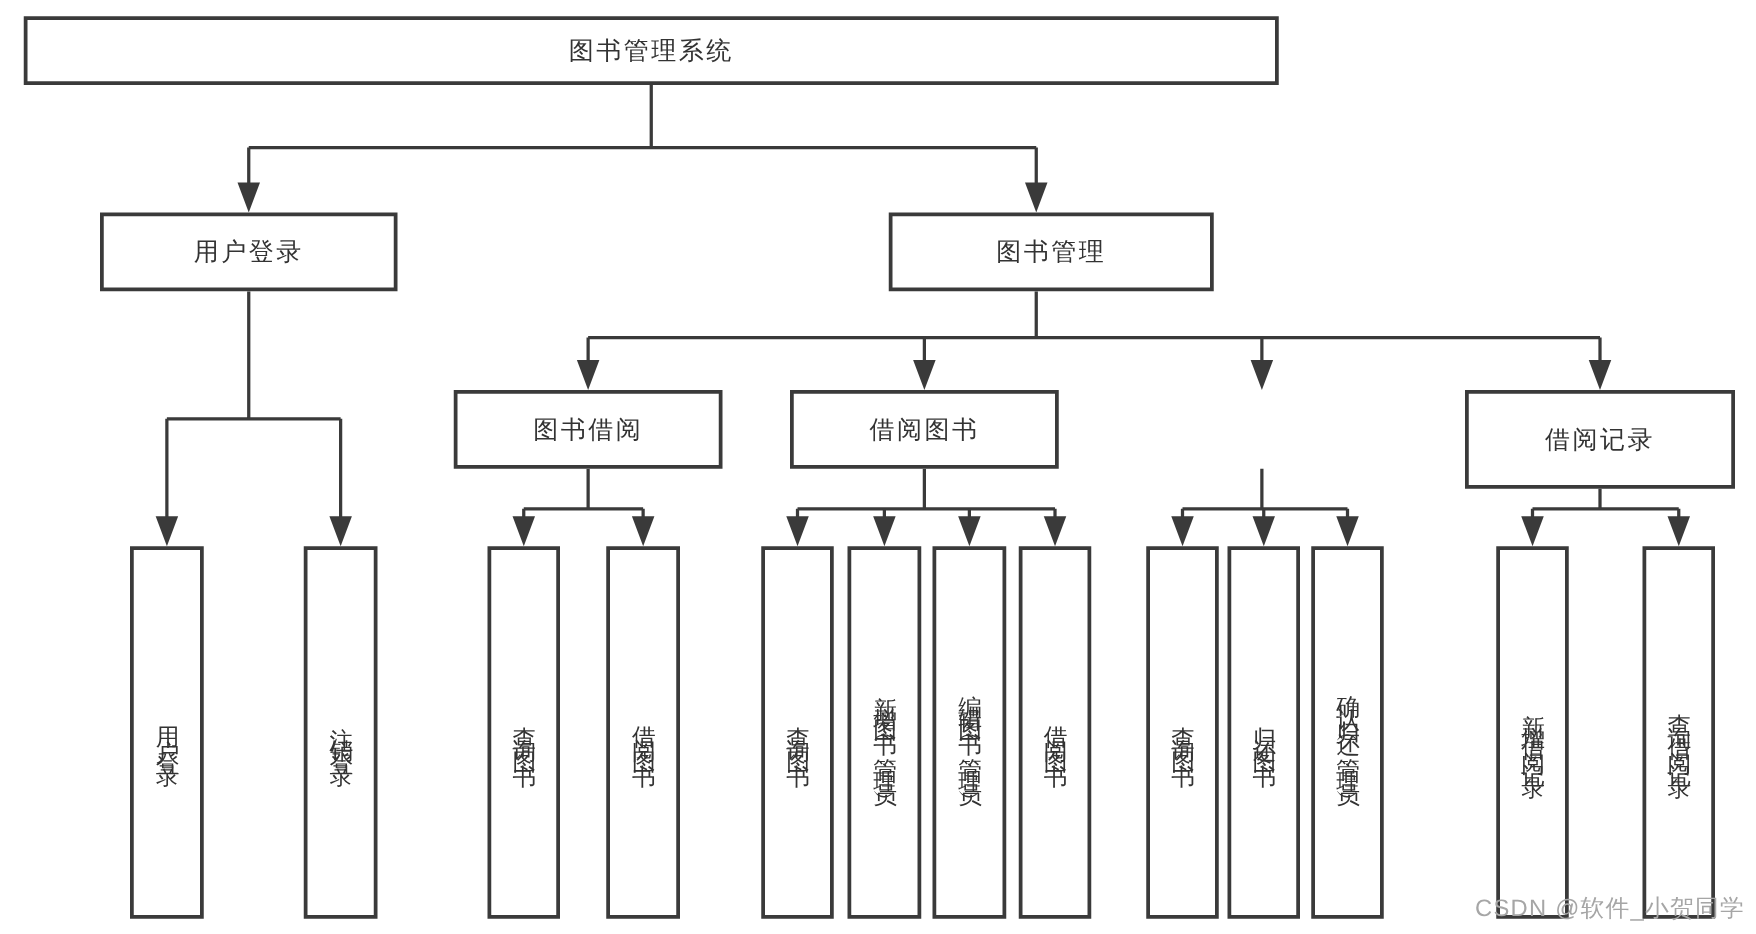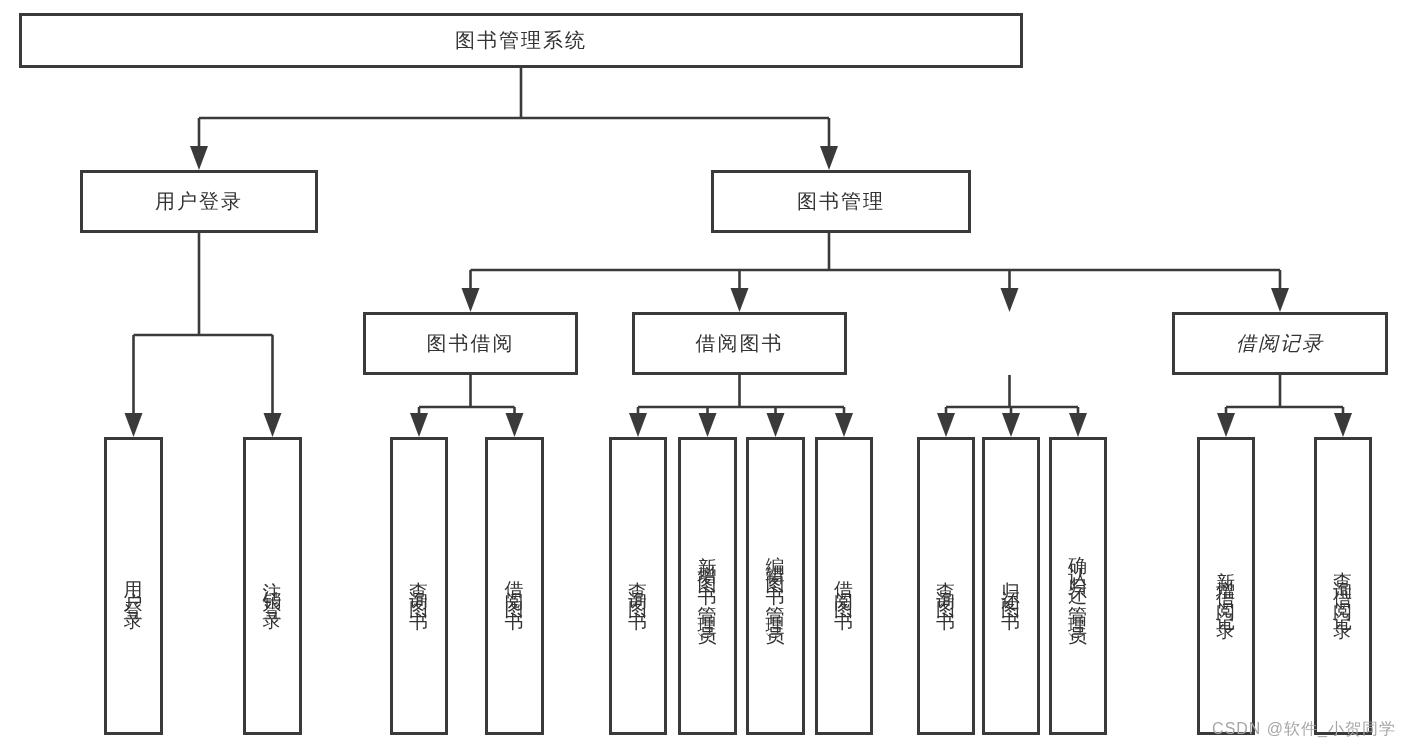--- a/index.html
+++ b/index.html
@@ -59,21 +59,21 @@
     letter-spacing: 10px;
     line-height: 1;
     top: 437px;
     height: 298px;
     padding: 6px 0;
   }
   .watermark {
     position: absolute;
     right: 9px;
     bottom: 7px;
-    font-size: 16px;
+    font-size: 19px;
     color: #a6a6a6;
     letter-spacing: 1px;
     white-space: nowrap;
   }
 </style>
 </head>
 <body>
 
 <div id="canvas">
 
@@ -125,21 +125,21 @@
       <polygon points="1343,437 1334,413 1352,413"></polygon>
     </svg>
 
   <div class="node" style="left:19px; top:13px; width:1004px; height:55px;">图书管理系统</div>
 
   <div class="node" style="left:80px; top:170px; width:238px; height:63px;">用户登录</div>
   <div class="node" style="left:711px; top:170px; width:260px; height:63px;">图书管理</div>
 
   <div class="node" style="left:363px; top:312px; width:215px; height:63px;">图书借阅</div>
   <div class="node" style="left:632px; top:312px; width:215px; height:63px;">借阅图书</div>
-  <div class="node" style="left:1172px; top:312px; width:216px; height:63px;font-style:italic;">借阅记录</div>
+  <div class="node" style="left:1172px; top:312px; width:216px; height:79px;">借阅记录</div>
 
   <div class="leaf" style="left:104px; width:59px;">用户登录</div>
   <div class="leaf" style="left:243px; width:59px;">注销登录</div>
 
   <div class="leaf" style="left:390px; width:58px;">查询图书</div>
   <div class="leaf" style="left:485px; width:59px;">借阅图书</div>
 
   <div class="leaf" style="left:609px; width:58px;">查询图书</div>
   <div class="leaf" style="left:678px; width:59px;">新增图书（管理员）</div>
   <div class="leaf" style="left:746px; width:59px;">编辑图书（管理员）</div>

